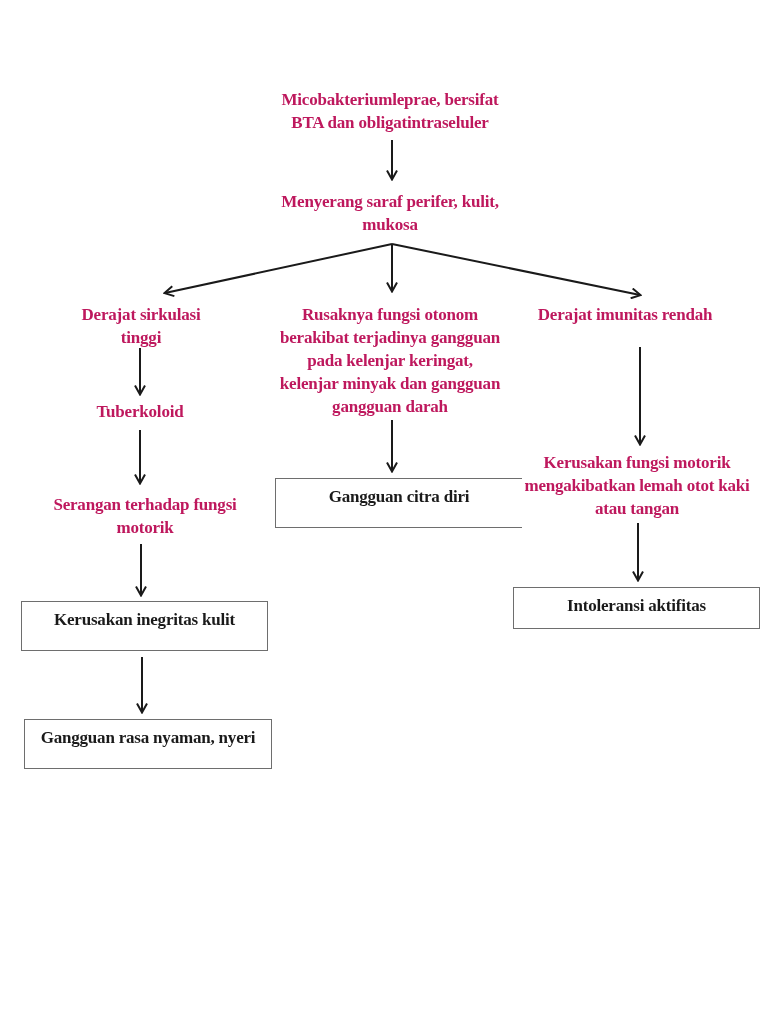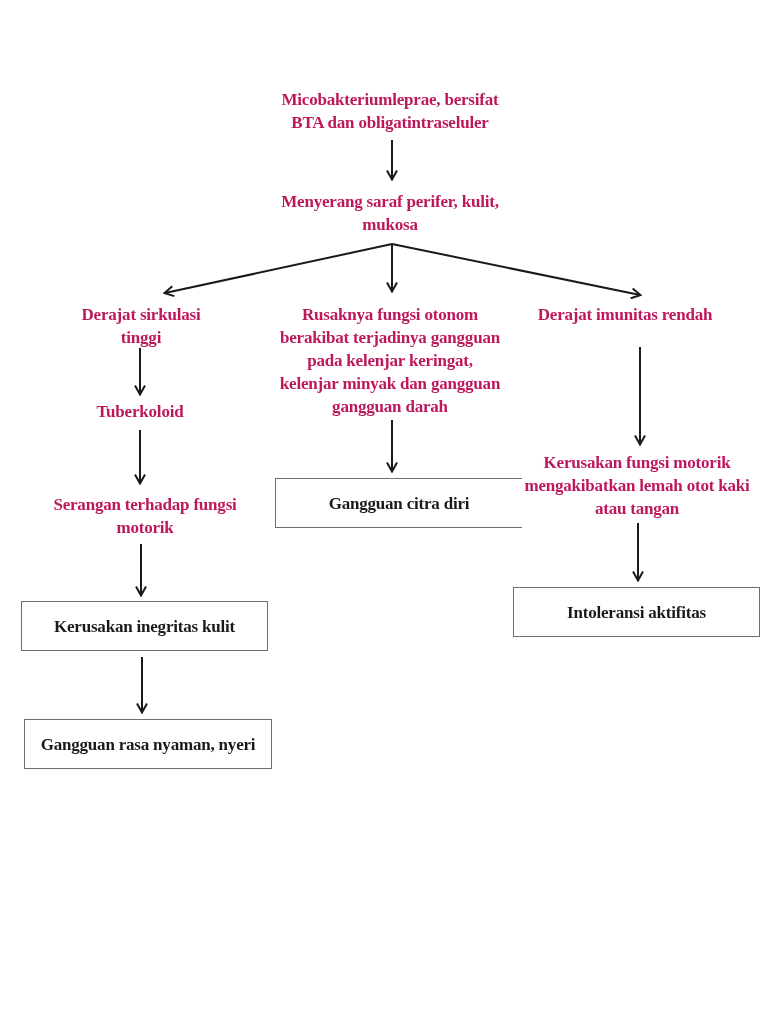--- a/index.html
+++ b/index.html
@@ -37,21 +37,21 @@
     position: absolute;
     box-sizing: border-box;
     border: 1px solid #6e6e6e;
     background: #ffffff;
     font-weight: bold;
     font-size: 17px;
     line-height: 23px;
     letter-spacing: -0.2px;
     color: #1a1a1a;
     text-align: center;
-    padding-top: 13px;
+    padding-top: 6px;
     white-space: pre-line;
   }
   .box.open-right {
     border-right: none;
   }
 </style>
 </head>
 <body>
 
 <div class="page">
@@ -102,15 +102,15 @@
   <div class="node" style="left:502px; top:451px; width:270px;">Kerusakan fungsi motorik
 mengakibatkan lemah otot kaki
 atau tangan</div>
 
   <div class="box" style="left:21px; top:601px; width:247px; height:50px;">Kerusakan inegritas kulit</div>
 
   <div class="box" style="left:24px; top:719px; width:248px; height:50px;">Gangguan rasa nyaman, nyeri</div>
 
   <div class="box open-right" style="left:275px; top:478px; width:247px; height:50px;">Gangguan citra diri</div>
 
-  <div class="box" style="left:513px; top:587px; width:247px; height:50px;">Intoleransi aktifitas</div>
+  <div class="box" style="left:513px; top:587px; width:247px; height:42px;">Intoleransi aktifitas</div>
 
 </div>
 
 </body></html>

